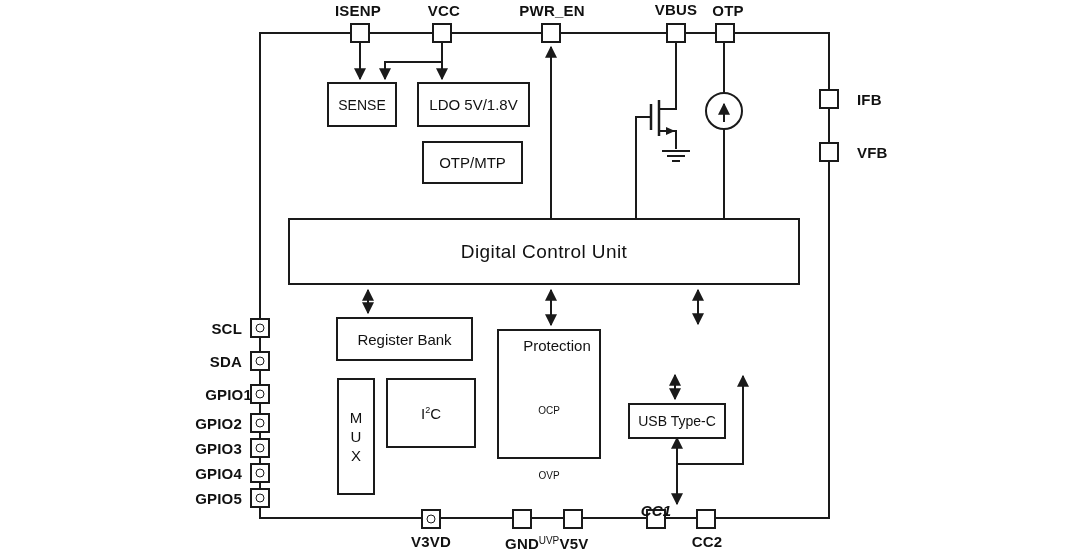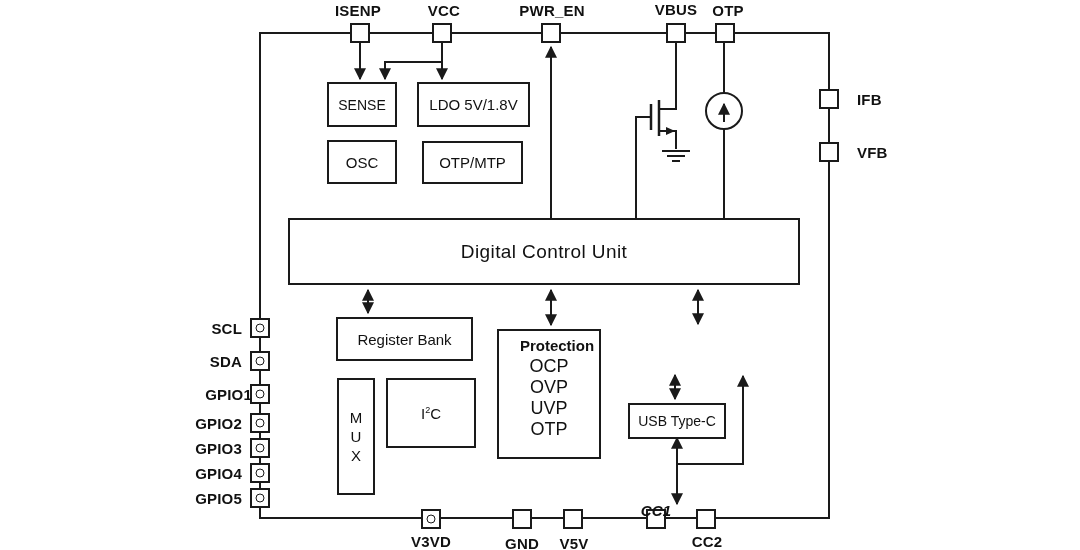--- a/index.html
+++ b/index.html
@@ -32,22 +32,22 @@
   }
   
   .plabel{
     position:absolute;font-weight:bold;font-size:15px;white-space:nowrap;z-index:4;
     letter-spacing:.2px;
   }
   .plabel.top,.plabel.bottom{transform:translateX(-50%);}
   .plabel.left{width:82px;text-align:right;}
   .dcu-text{font-size:19px;letter-spacing:.4px;}
   .mux-letter{display:block;font-size:15px;line-height:19px;}
-  .prot-title{font-weight:bold;font-size:15px;margin:6px 0 2px 16px;}
-  .prot-item{display:block;font-size:18px;line-height:21px;}
+  .prot-title{font-weight:normal;font-size:15px;margin:6px 0 2px 16px;}
+  .prot-item{display:block;font-size:10px;line-height:21px;margin-top:44px;}
   sup{font-size:9px;}
 </style>
 </head>
 <body>
 
 <div id="canvas">
 
   <div id="chip-outline"></div>
 
   <svg id="wires" width="1080" height="550" viewBox="0 0 1080 550" fill="none" stroke="#1a1a1a" stroke-width="2">
@@ -92,23 +92,20 @@
     <line x1="677" y1="438" x2="677" y2="504" marker-start="url(#arr)" marker-end="url(#arr)"></line>
 
     <path d="M677,464 H743 V376" marker-end="url(#arr)"></path>
   </svg>
 
   <div class="blk" style="left:327px;top:82px;width:70px;height:45px;font-size:14px;">
     <span>SENSE</span>
   </div>
   <div class="blk" style="left:417px;top:82px;width:113px;height:45px;">
     <span>LDO 5V/1.8V</span>
-  </div>
-  <div class="blk" style="left:327px;top:140px;width:70px;height:44px;">
-    <span>OSC</span>
   </div>
   <div class="blk" style="left:422px;top:141px;width:101px;height:43px;">
     <span>OTP/MTP</span>
   </div>
 
   <div class="blk" style="left:288px;top:218px;width:512px;height:67px;">
     <span class="dcu-text">Digital Control Unit</span>
   </div>
 
   <div class="blk" style="left:336px;top:317px;width:137px;height:44px;">

